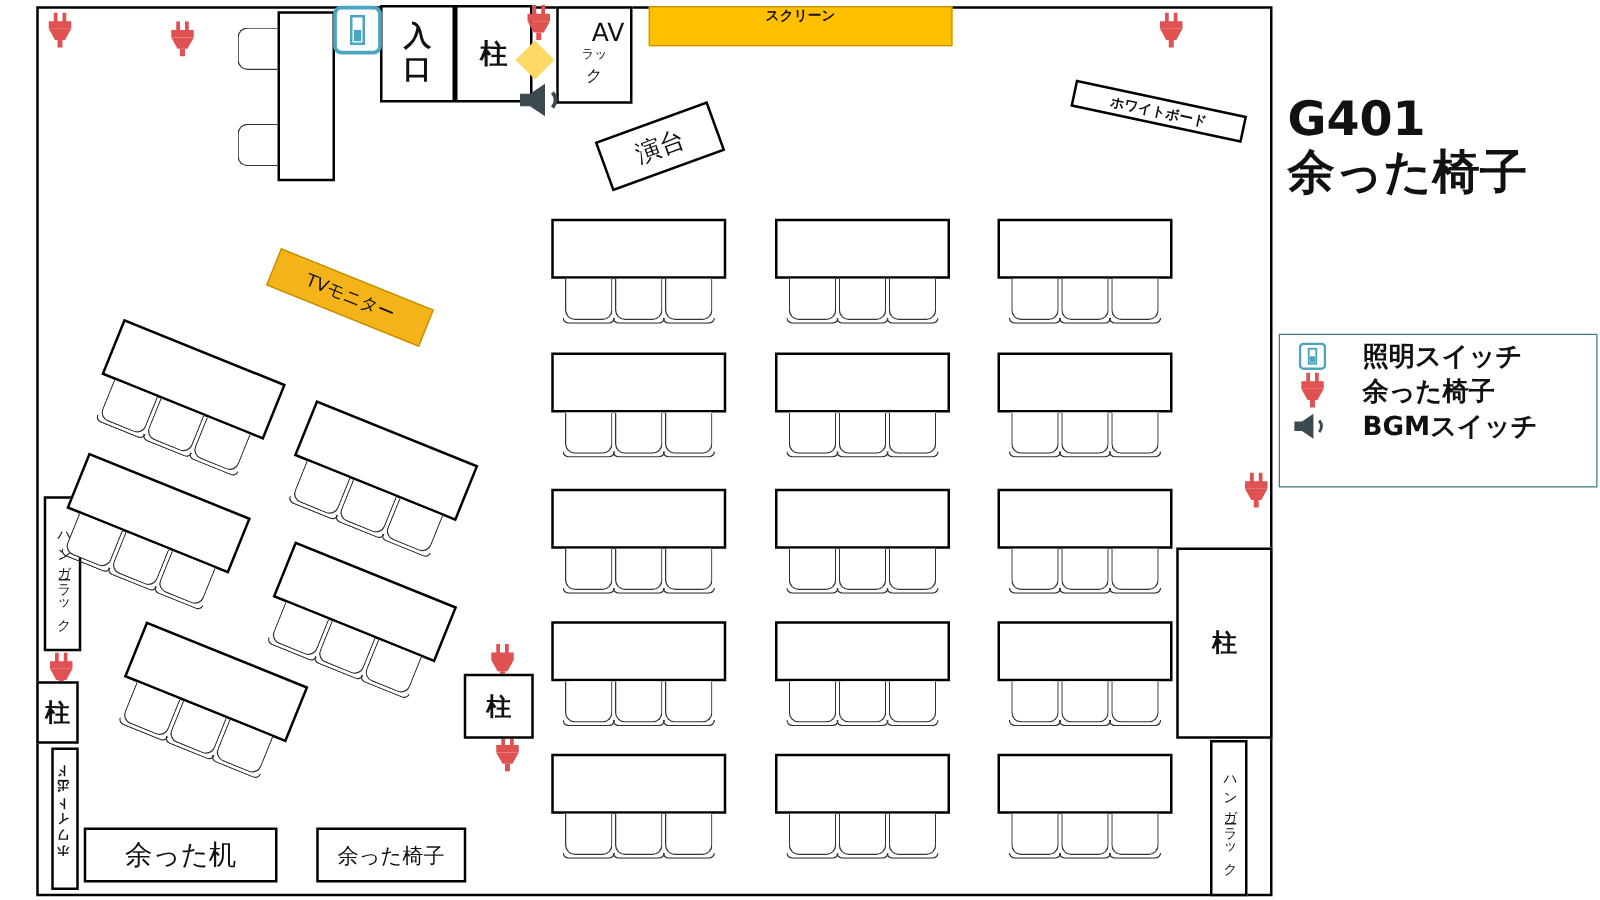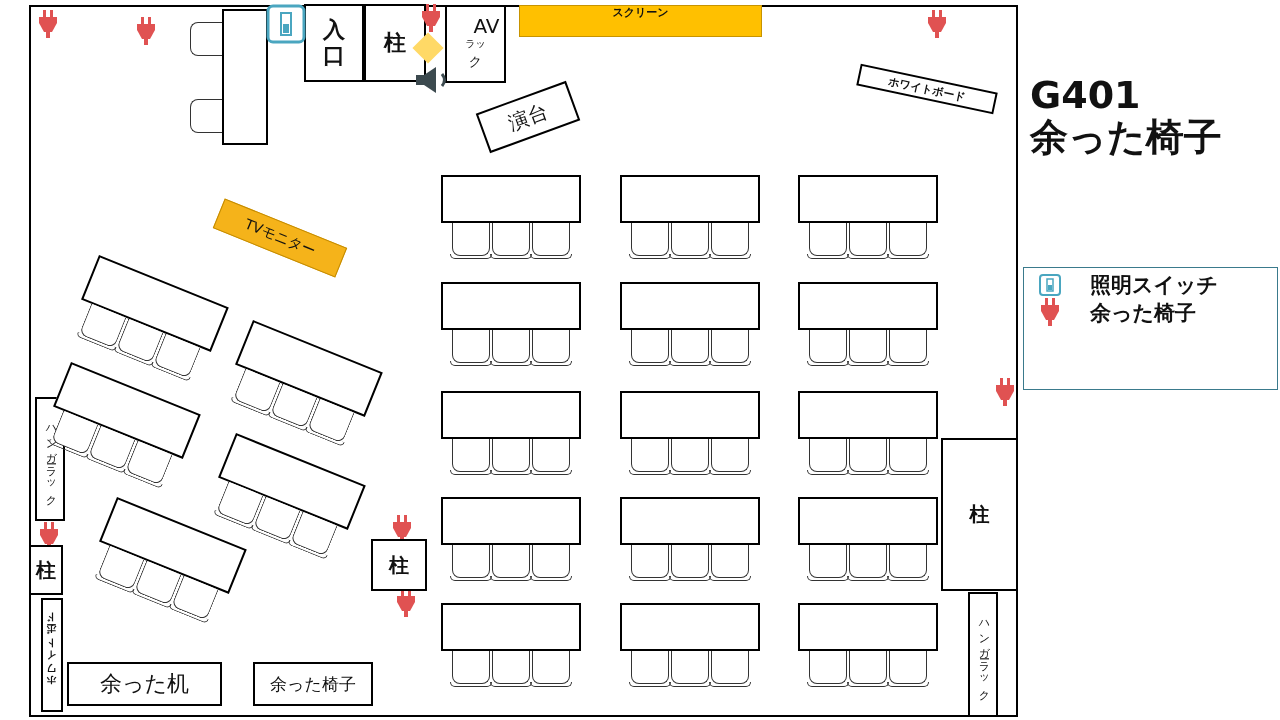--- a/index.html
+++ b/index.html
@@ -309,13 +309,22 @@
     <span>照明スイッチ</span>
   </div>
   <div class="legend-row">
     <span class="ic">
         <svg width="22" height="30" viewBox="0 0 22 30">
           <use href="#plugshape"></use>
         </svg>
       </span>
     <span>余った椅子</span>
   </div>
+  <div class="legend-row">
+    <span class="ic">
+        <svg width="32" height="22" viewBox="0 0 42 28">
+          <polygon points="2,9 10,9 22,1 22,27 10,19 2,19" fill="#3c4a4f"></polygon>
+          <path d="M28 8 Q33 14 28 20" stroke="#3c4a4f" stroke-width="3" fill="none"></path>
+        </svg>
+      </span>
+    <span>BGMスイッチ</span>
+  </div>
 </div>
 
 </body></html>

